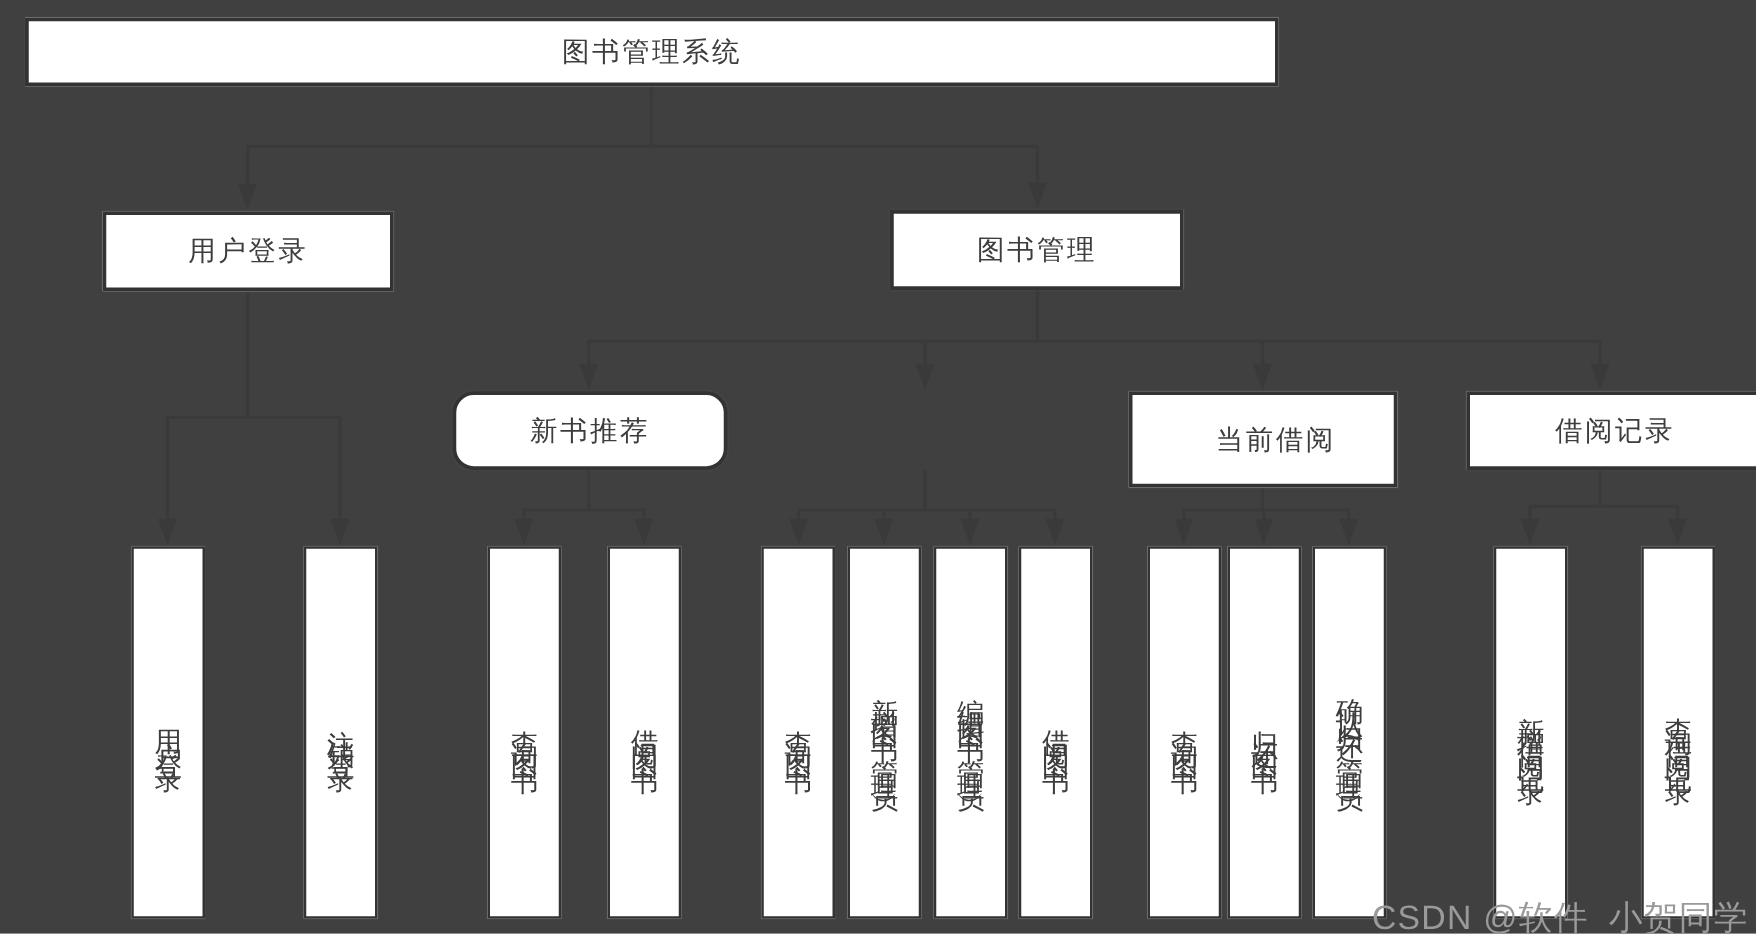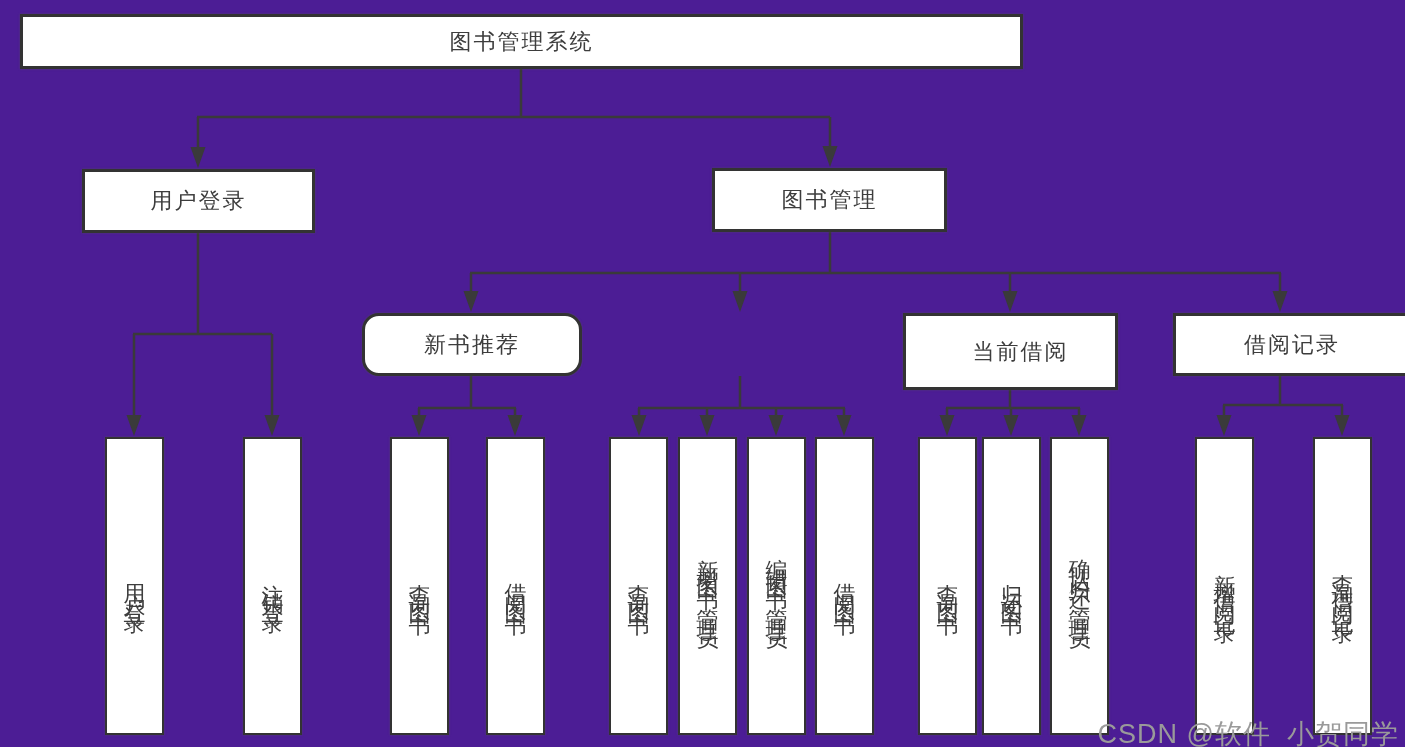--- a/index.html
+++ b/index.html
@@ -5,21 +5,21 @@
   html, body {
     margin: 0;
     padding: 0;
     background: #ffffff;
     font-family: "Liberation Sans", "DejaVu Sans", sans-serif;
   }
   #stage {
     position: relative;
     width: 1405px;
     height: 747px;
-    background: #4c1d95;
+    background: #404040;
     overflow: hidden;
   }
   #connectors {
     position: absolute;
     left: 0; top: 0;
     width: 1405px; height: 747px;
     z-index: 0;
   }
   .node {
     position: absolute;

